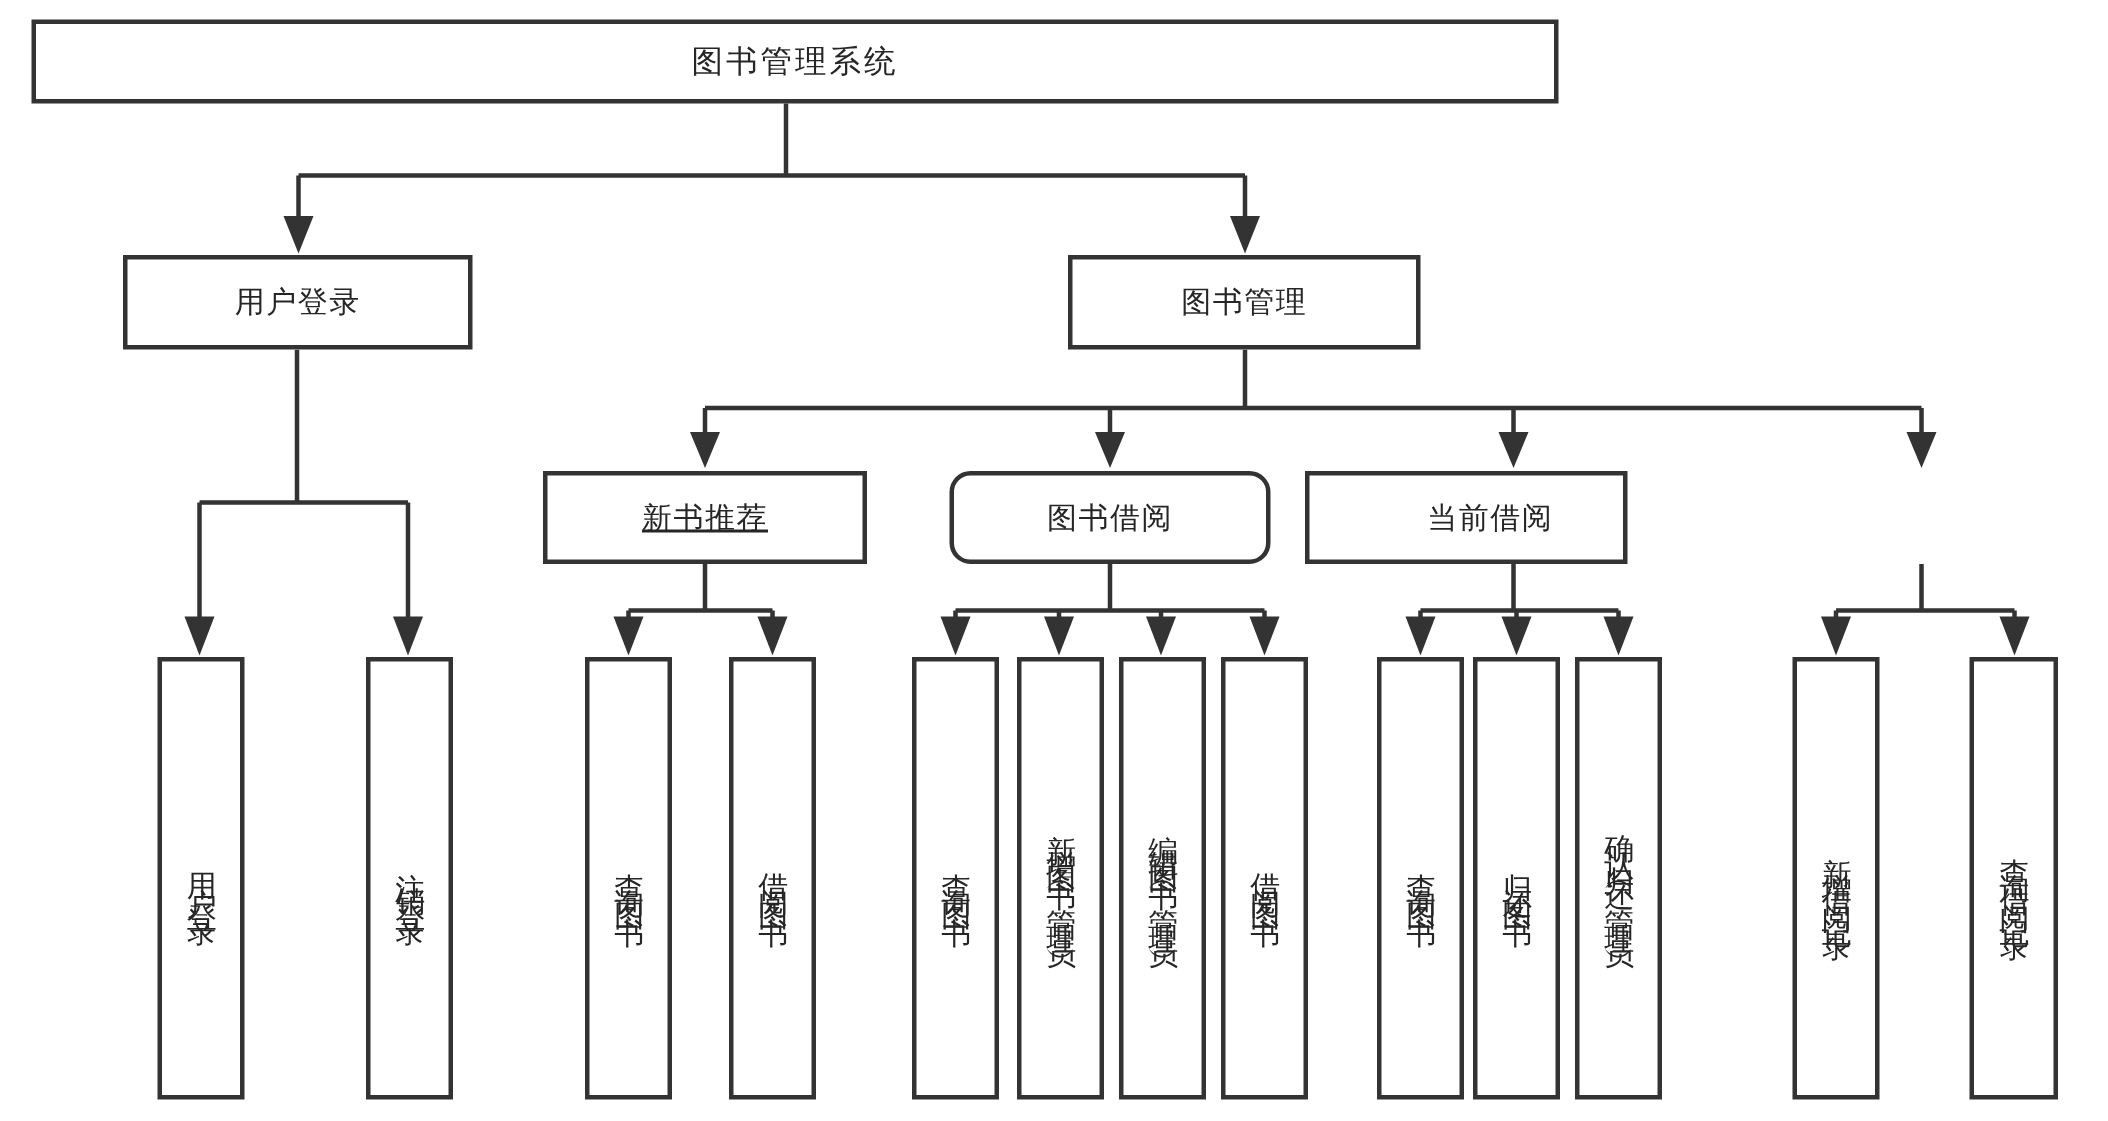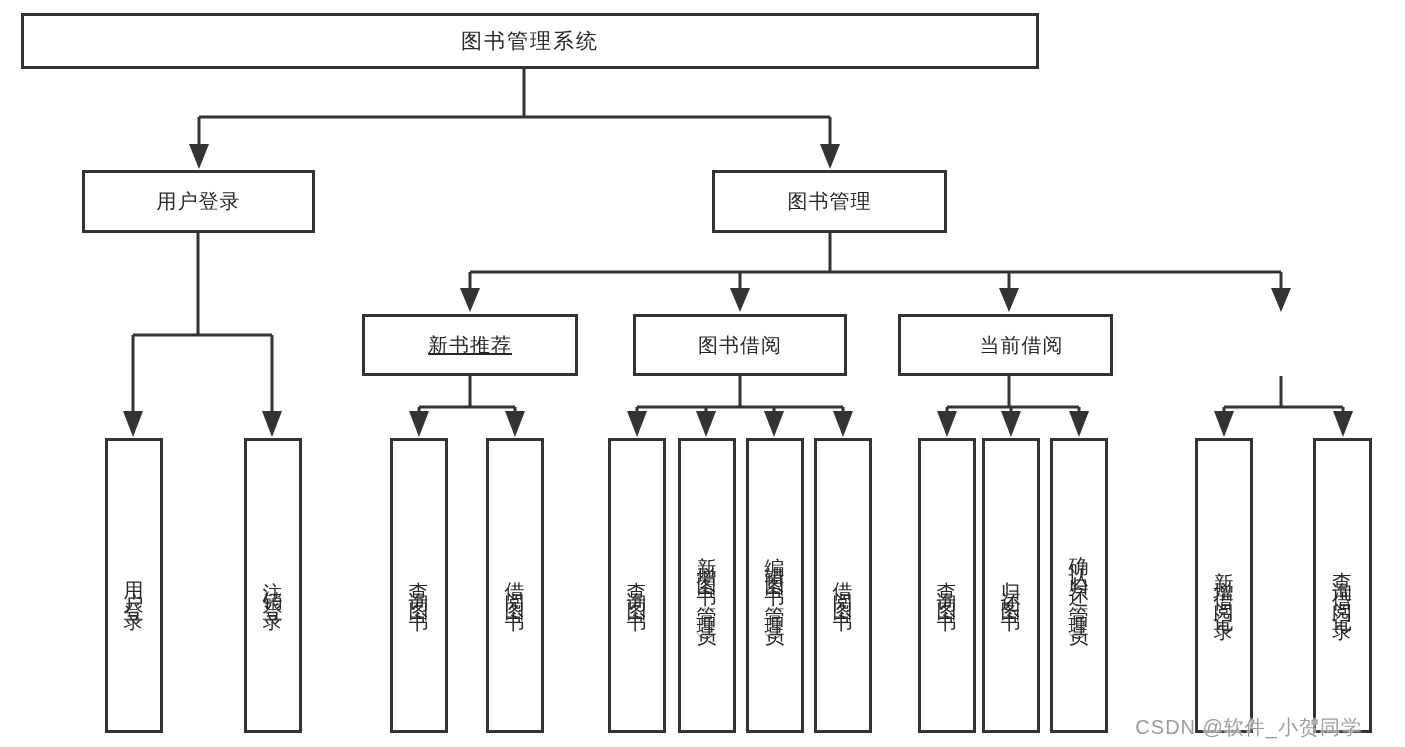--- a/index.html
+++ b/index.html
@@ -108,24 +108,24 @@
   <div class="node hbox" style="left:82px; top:170px; width:233px; height:63px;">
     <span>用户登录</span>
   </div>
   <div class="node hbox" style="left:712px; top:170px; width:235px; height:63px;justify-content:center;">
     <span>图书管理</span>
   </div>
 
   <div class="node hbox" style="left:362px; top:314px; width:216px; height:62px;text-decoration:underline;">
     <span>新书推荐</span>
   </div>
-  <div class="node hbox" style="left:633px; top:314px; width:214px; height:62px;">
+  <div class="node hbox" style="left:633px; top:314px; width:214px; height:62px;border-radius:14px;">
     <span>图书借阅</span>
   </div>
-  <div class="node hbox" style="left:898px; top:314px; width:215px; height:62px;padding-left:32px;">
+  <div class="node hbox" style="left:870px; top:314px; width:215px; height:62px;padding-left:32px;">
     <span>当前借阅</span>
   </div>
 
   <div class="node vbox" style="left:105px; top:438px; width:58px; height:295px;">
     <span>用户登录</span>
   </div>
   <div class="node vbox" style="left:244px; top:438px; width:58px; height:295px;">
     <span>注销登录</span>
   </div>
 
@@ -159,15 +159,14 @@
     <span>确认归还（管理员）</span>
   </div>
 
   <div class="node vbox" style="left:1195px; top:438px; width:58px; height:295px;">
     <span>新增借阅记录</span>
   </div>
   <div class="node vbox" style="left:1313px; top:438px; width:59px; height:295px;">
     <span>查询借阅记录</span>
   </div>
 
-  <div class="watermark">CSDN @软件_小贺同学</div>
 
 </div>
 
 </body></html>

